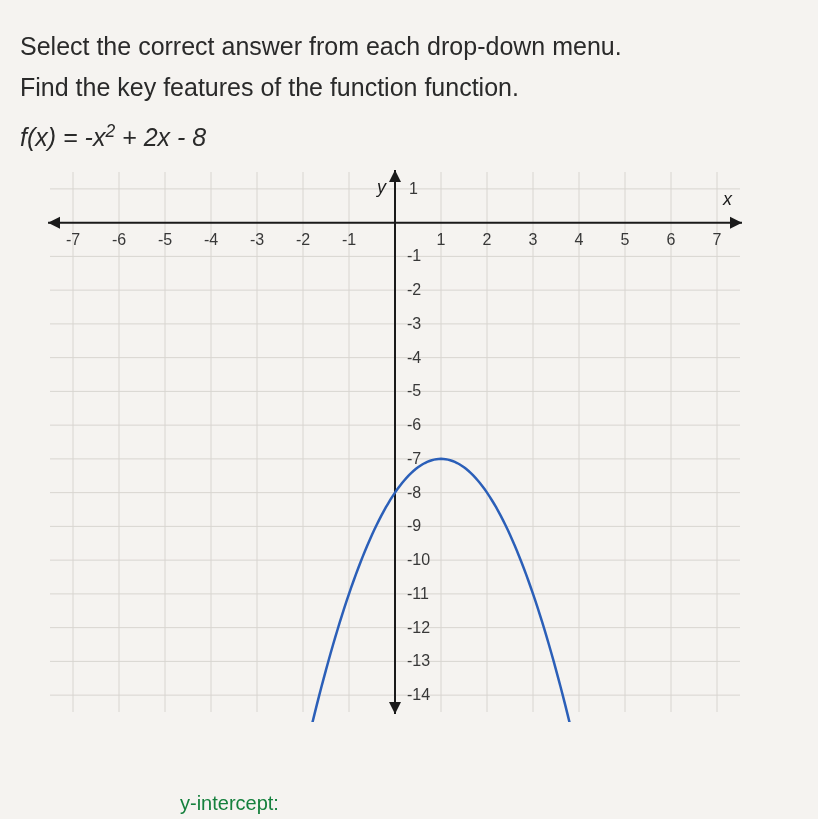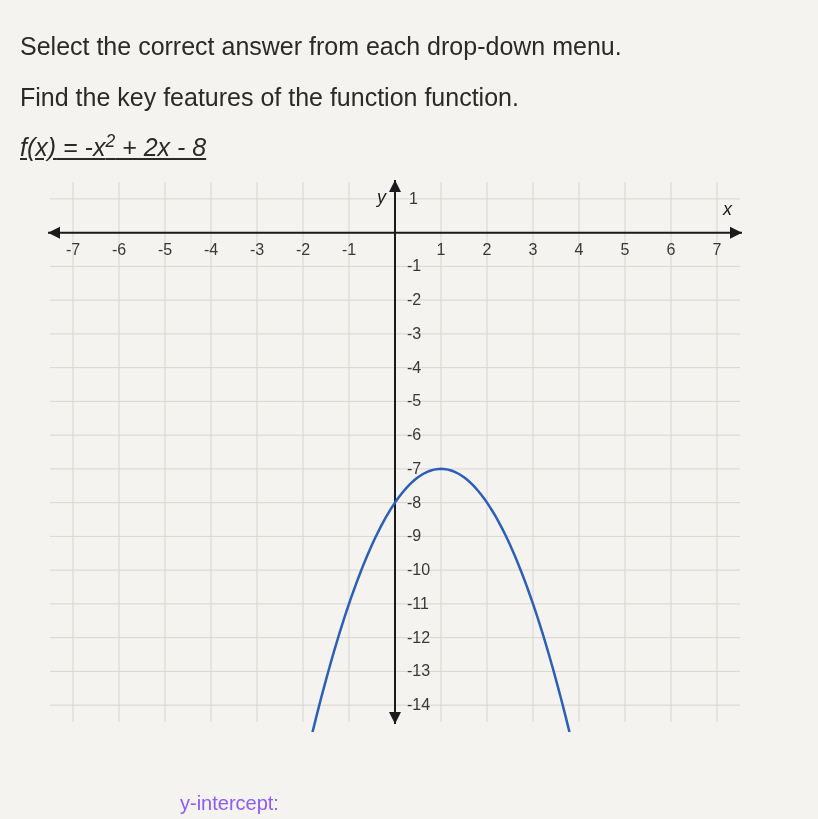--- a/index.html
+++ b/index.html
@@ -8,50 +8,49 @@
       height: 819px;
       background: #f5f3f0;
       font-family: Arial, sans-serif;
       color: #2a2a2a;
       padding: 20px 20px;
       position: relative;
       overflow: hidden;
     }
     .instruction {
       font-size: 25px;
-      margin-bottom: 18px;
+      margin-bottom: 8px;
       margin-top: 10px;
       line-height: 1.3;
     }
     .prompt {
       font-size: 25px;
       margin-bottom: 18px;
       line-height: 1.3;
     }
     .equation {
       font-size: 25px;
       font-style: italic;
       margin-bottom: 5px;
-      text-decoration: underline;
     }
     .equation sup { font-size: 0.7em; }
     .graph-area {
       position: relative;
       width: 720px;
       height: 560px;
       margin-left: 20px;
       margin-top: 10px;
     }
     .graph-area svg { position: absolute; top: 0; left: 0; }
     .yint-label {
       position: absolute;
       bottom: 4px;
       left: 180px;
       font-size: 20px;
-      color: #8b5cf6;
+      color: #15803d;
     }
   </style>
 </head>
 <body>
 
 <div class="instruction">Select the correct answer from each drop-down menu.</div>
 <div class="prompt">Find the key features of the function function.</div>
 <div class="equation">
   <span>f(x)</span><span> = -x</span><sup>2</sup><span> + 2x - 8</span>
 </div>

